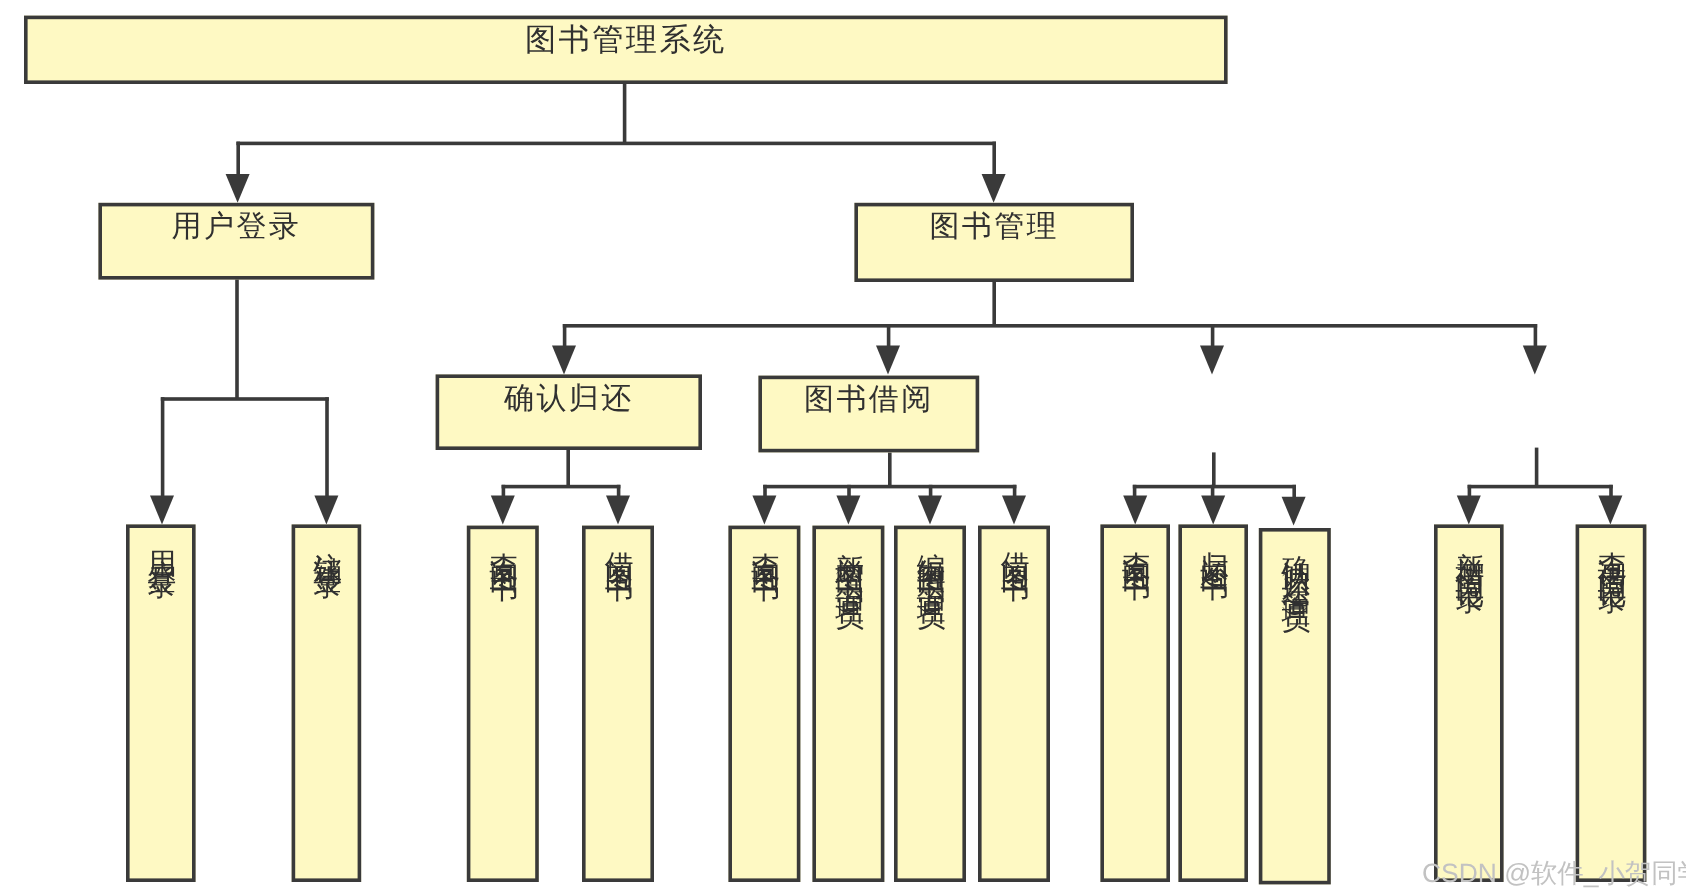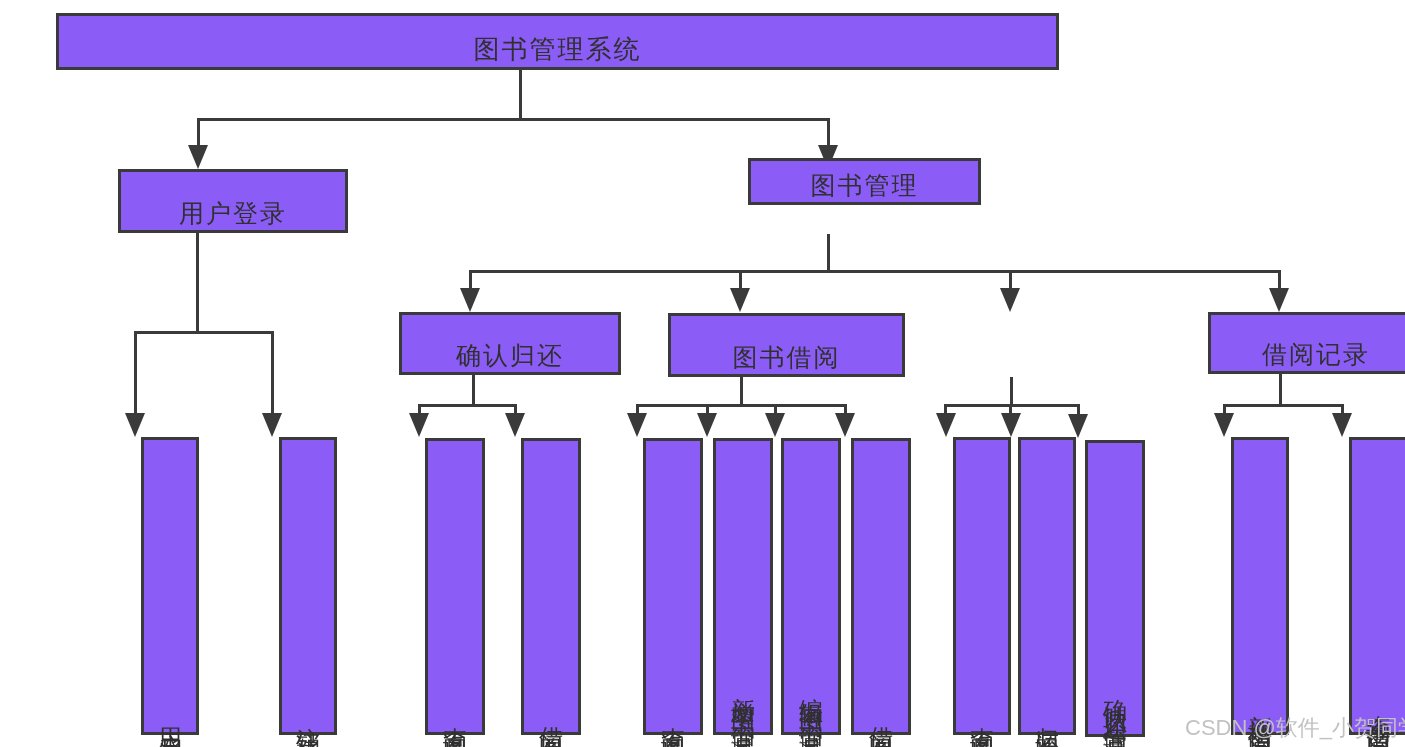--- a/index.html
+++ b/index.html
@@ -17,26 +17,25 @@
     position:relative;
     width:1405px;
     height:747px;
     background:var(--bg);
     overflow:hidden;
   }
   .node{
     position:absolute;
     box-sizing:border-box;
     border:3px solid var(--line);
-    background:#8b5cf6;
+    background:#fef9c3;
     display:flex;
-    align-items:flex-end;
+    align-items:flex-start;
     justify-content:center;
     color:var(--text);
-    margin-left:36px;
   }
   .node.h span{
     font-size:25px;
     letter-spacing:2px;
     white-space:nowrap;
   }
   #root-node span{font-size:26px;}
   .node.v span{
     writing-mode:vertical-rl;
     font-size:24px;
@@ -128,32 +127,29 @@
   <div class="arrow" style="left:1214px;top:413px"></div>
   <div class="arrow" style="left:1332px;top:413px"></div>
 
   <div class="node h" id="root-node" style="left:20px;top:13px;width:1003px;height:57px">
     <span>图书管理系统</span>
   </div>
 
   <div class="node h" style="left:82px;top:169px;width:230px;height:64px">
     <span>用户登录</span>
   </div>
-  <div class="node h" style="left:712px;top:158px;width:233px;height:47px">
+  <div class="node h" style="left:712px;top:169px;width:233px;height:66px">
     <span>图书管理</span>
   </div>
 
   <div class="node h" style="left:363px;top:312px;width:222px;height:63px">
     <span>确认归还</span>
   </div>
-  <div class="node h" style="left:632px;top:313px;width:237px;height:64px">
+  <div class="node h" style="left:632px;top:313px;width:184px;height:64px">
     <span>图书借阅</span>
-  </div>
-  <div class="node h" style="left:1172px;top:312px;width:216px;height:62px">
-    <span>借阅记录</span>
   </div>
 
   <div class="node v" style="left:105px;top:437px;width:58px;height:298px">
     <span>用户登录</span>
   </div>
   <div class="node v" style="left:243px;top:437px;width:58px;height:298px">
     <span>注销登录</span>
   </div>
 
   <div class="node v" style="left:389px;top:438px;width:60px;height:297px">

